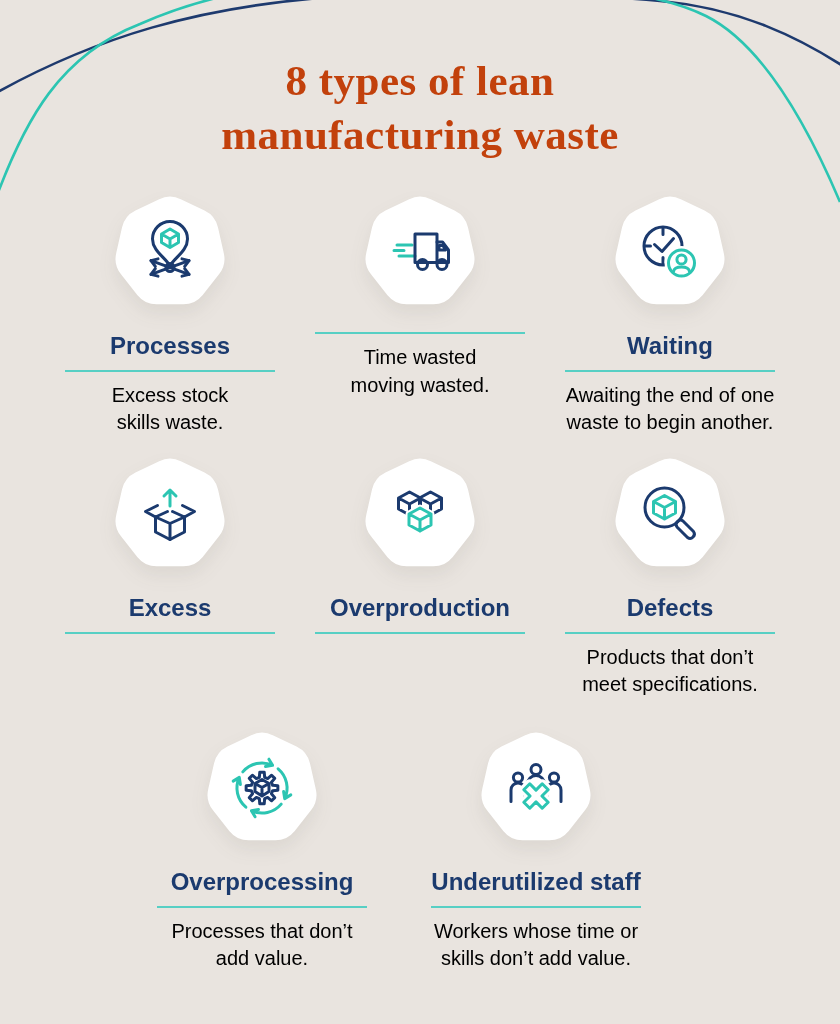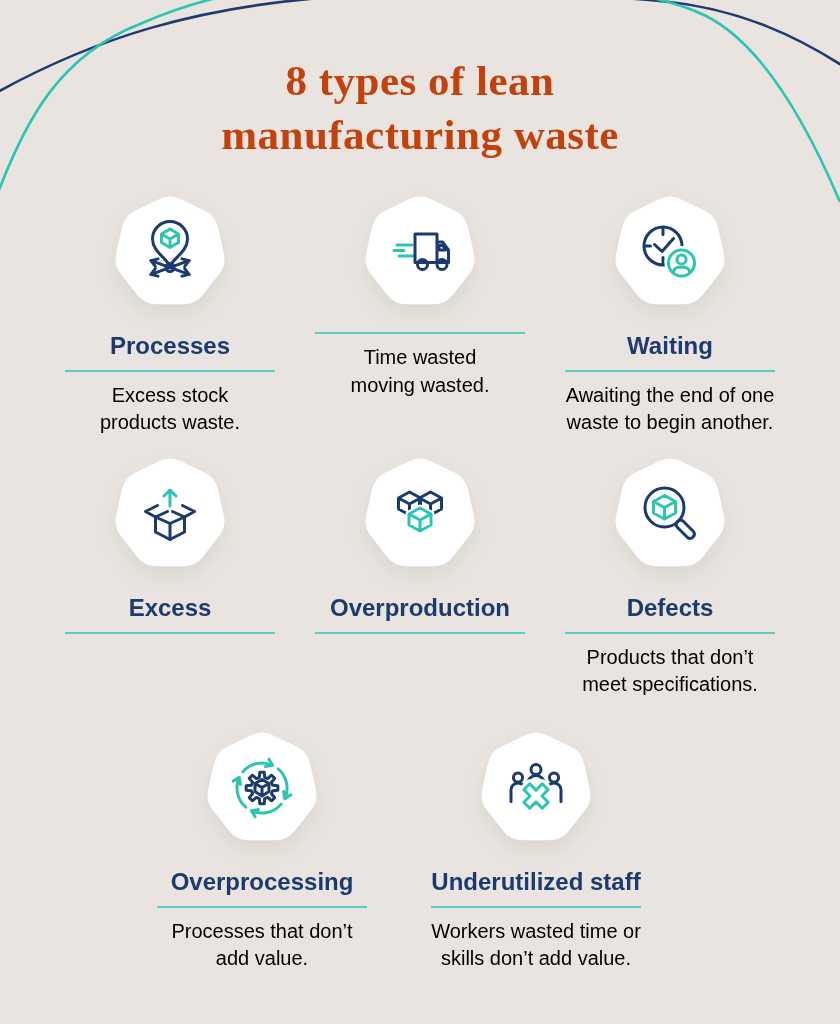--- a/index.html
+++ b/index.html
@@ -72,21 +72,21 @@
         <g transform="translate(30,28)">
           <path class="icon-stroke" stroke-width="3.2" d="M13 42.6 L51 56.4 M51 42.6 L13 56.4"></path>
           <path class="icon-stroke" stroke-width="3.2" d="M17.3 48.4 L13 42.6 L20 40.9 M44 58.1 L51 56.4 L46.7 50.6 M46.7 48.4 L51 42.6 L44 40.9 M20 58.1 L13 56.4 L17.3 50.6"></path>
           <path class="icon-stroke" stroke-width="3.2" fill="#ffffff" d="M32 3.5 C41.7 3.5 49.5 11.3 49.5 21 C49.5 33 36 40 32 48 C28 40 14.5 33 14.5 21 C14.5 11.3 22.3 3.5 32 3.5 Z"></path>
           <circle class="icon-stroke" stroke-width="3" fill="#ffffff" cx="32" cy="49.5" r="4"></circle>
           <path class="icon-teal" stroke-width="2.7" d="M32 11 L40.5 16 L32 21 L23.5 16 Z M23.5 16 V24.5 L32 29.5 V21 M40.5 16 V24.5 L32 29.5"></path>
         </g>
       </svg>
       <h3>Processes</h3>
       <div class="rule"></div>
-      <p class="desc"><span>Excess stock</span><br><span>products waste.</span></p>
+      <p class="desc"><span>Excess stock</span><br><span>skills waste.</span></p>
     </div>
 
     <div class="card">
       <svg class="blob-svg" width="124" height="124" viewBox="0 0 124 124">
         <path fill="#ffffff" d="M72.8 9.2 L96.5 20.6 Q107.3 25.8 110 37.5 L115.8 63.2 Q118.5 74.9 111 84.3 L94.7 104.9 Q87.2 114.3 75.2 114.3 L48.8 114.3 Q36.8 114.3 29.3 104.9 L13 84.3 Q5.5 74.9 8.2 63.2 L14 37.5 Q16.7 25.8 27.5 20.6 L51.2 9.2 Q62 4 72.8 9.2 Z"></path>
         <g transform="translate(30,30)">
           <path class="icon-teal" d="M9 25 H24 M6 30.5 H16 M11 36 H27"></path>
           <path class="icon-stroke" d="M27 42.5 V14 H49 V42.5 H27"></path>
           <path class="icon-stroke" d="M49 22 H54.5 L60.5 30 V42.5 H49"></path>
           <path class="icon-stroke" stroke-width="2.4" d="M51 25.5 H55 L57.5 30 H51 Z"></path>
@@ -191,17 +191,17 @@
           <circle class="icon-stroke" cx="50" cy="21.5" r="4.6"></circle>
           <path class="icon-stroke" d="M43 45.5 V34 A7 7 0 0 1 57 34 V45.5"></path>
           <circle class="icon-stroke" cx="32" cy="13.5" r="5"></circle>
           <path class="icon-stroke" d="M23.5 40 V28 A8.5 8.5 0 0 1 40.5 28 V40"></path>
           <path fill="#ffffff" stroke="#ffffff" stroke-width="9" stroke-linejoin="round" d="M25.8 27.8 L32 34.1 L38.2 27.8 L44.2 33.8 L37.9 40 L44.2 46.2 L38.2 52.2 L32 45.9 L25.8 52.2 L19.8 46.2 L26.1 40 L19.8 33.8 Z"></path>
           <path class="icon-teal" fill="#ffffff" d="M25.8 27.8 L32 34.1 L38.2 27.8 L44.2 33.8 L37.9 40 L44.2 46.2 L38.2 52.2 L32 45.9 L25.8 52.2 L19.8 46.2 L26.1 40 L19.8 33.8 Z"></path>
         </g>
       </svg>
       <h3>Underutilized staff</h3>
       <div class="rule"></div>
-      <p class="desc"><span>Workers wasted time or</span><br><span>skills don’t add value.</span></p>
+      <p class="desc"><span>Workers whose time or</span><br><span>skills don’t add value.</span></p>
     </div>
   </div>
 
 </div>
 
 </body></html>

